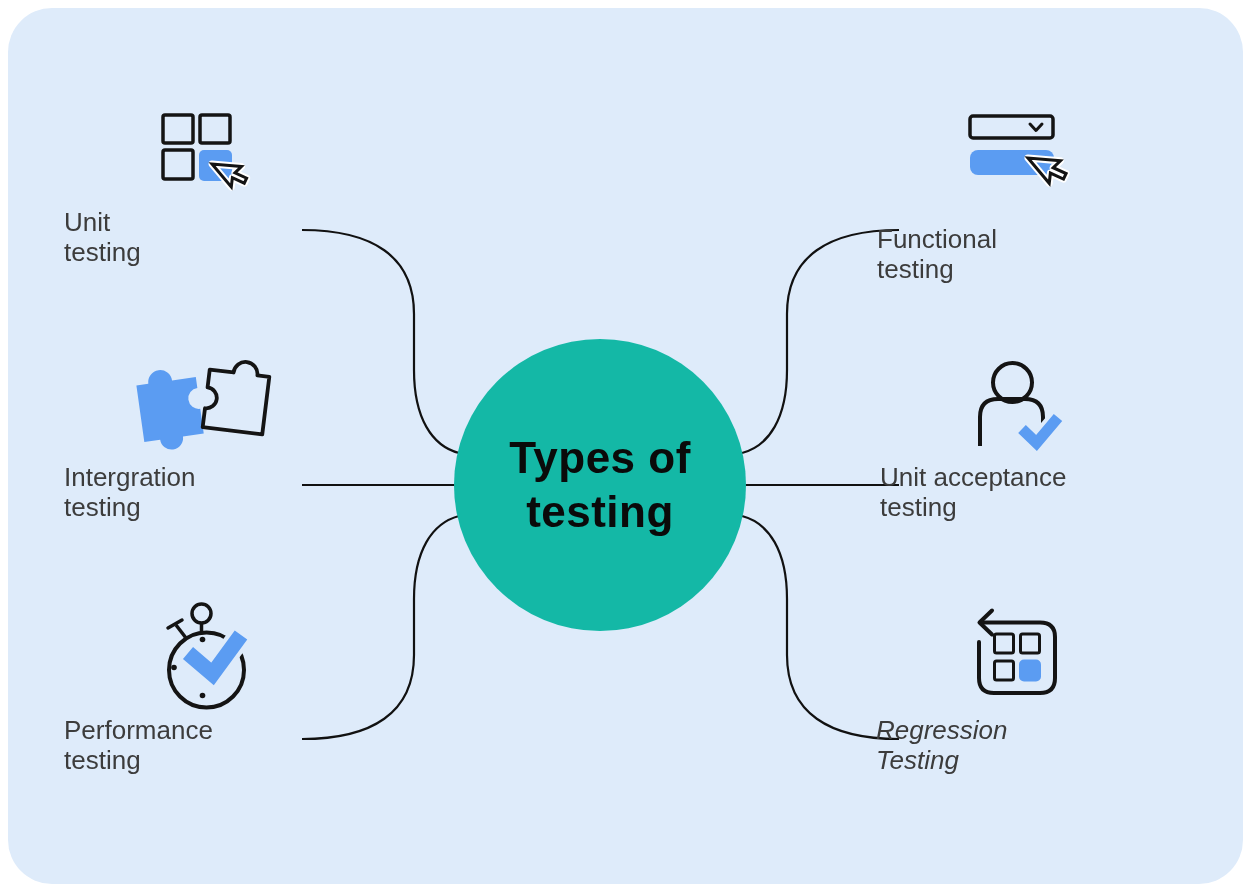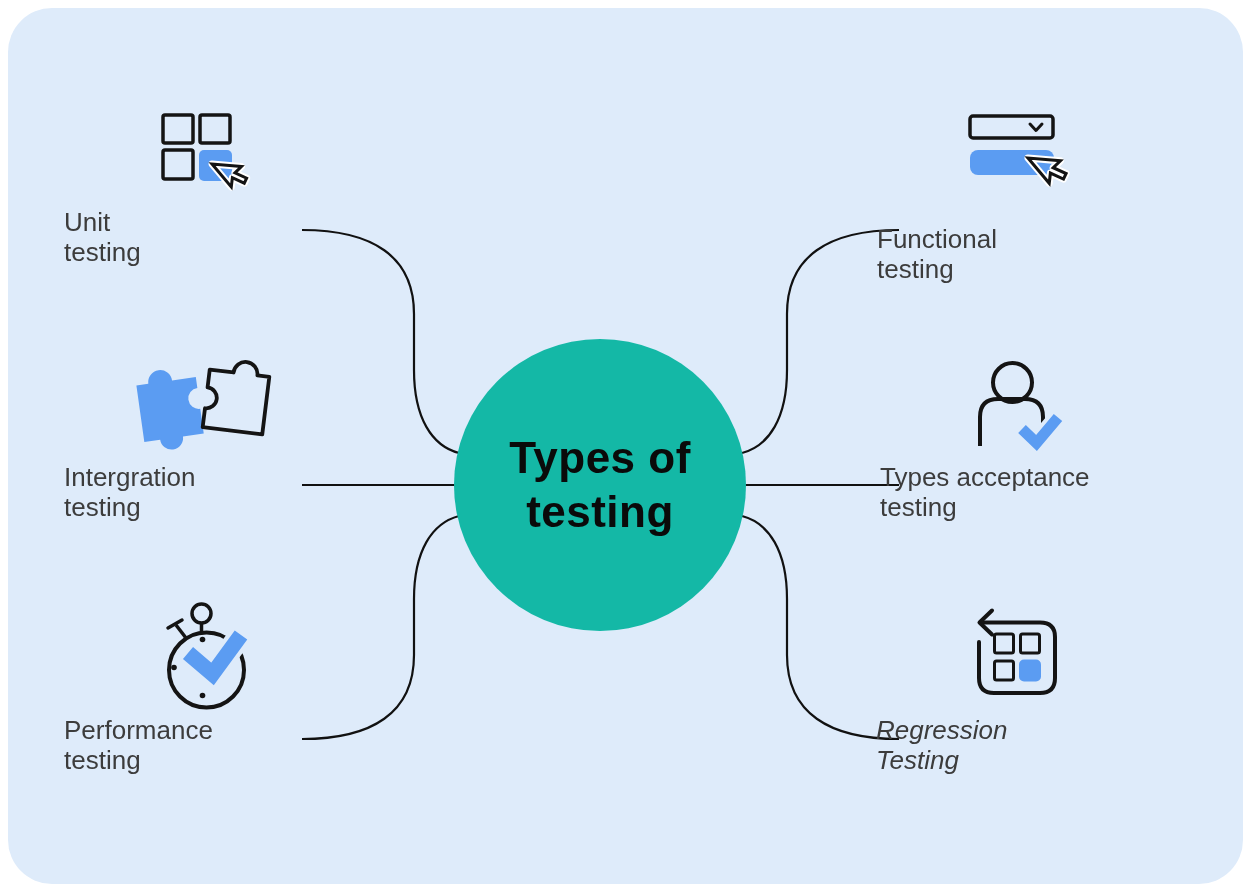--- a/index.html
+++ b/index.html
@@ -104,17 +104,17 @@
   </div>
 
   <div class="node-label" id="label-unit">Unit
 testing</div>
   <div class="node-label" id="label-integration">Intergration
 testing</div>
   <div class="node-label" id="label-performance">Performance
 testing</div>
   <div class="node-label" id="label-functional">Functional
 testing</div>
-  <div class="node-label" id="label-user-acceptance">Types acceptance
+  <div class="node-label" id="label-user-acceptance">Unit acceptance
 testing</div>
   <div class="node-label" id="label-regression">Regression
 Testing</div>
 </div>
 
 </body></html>

